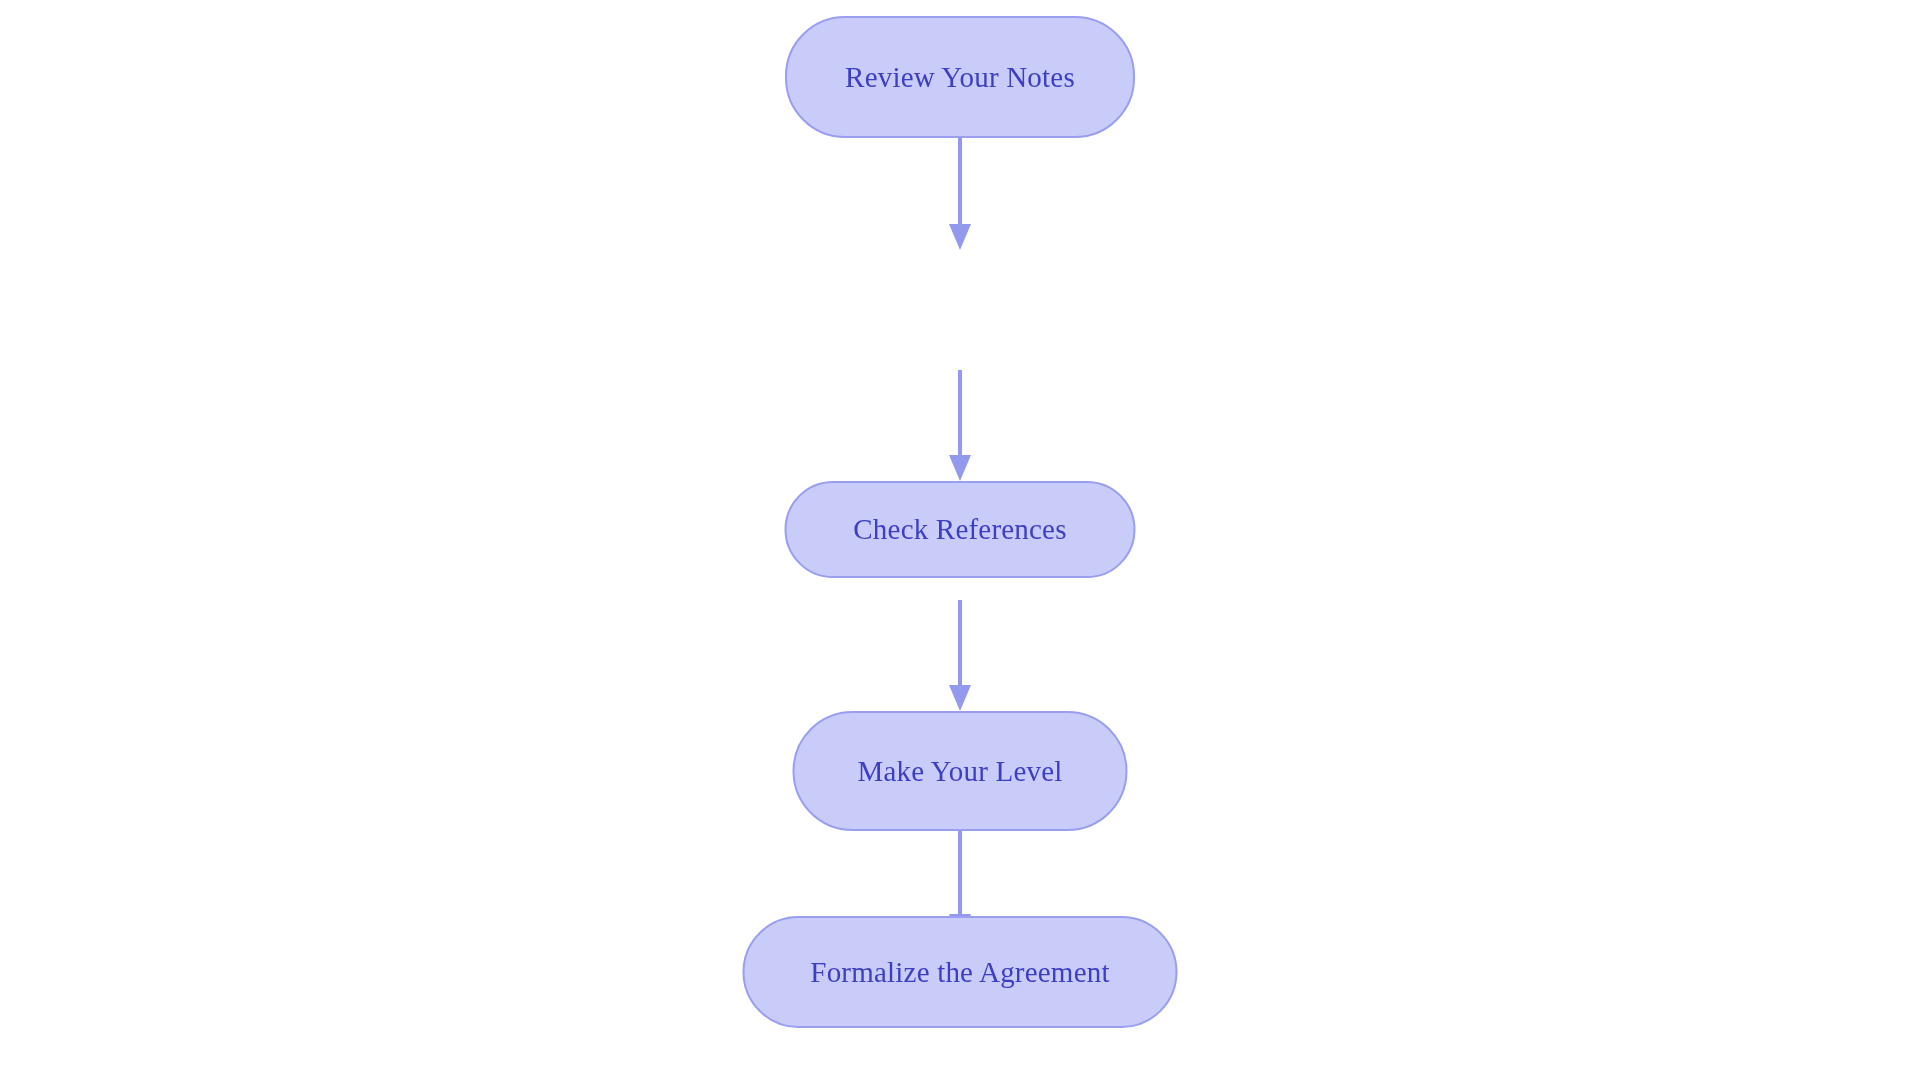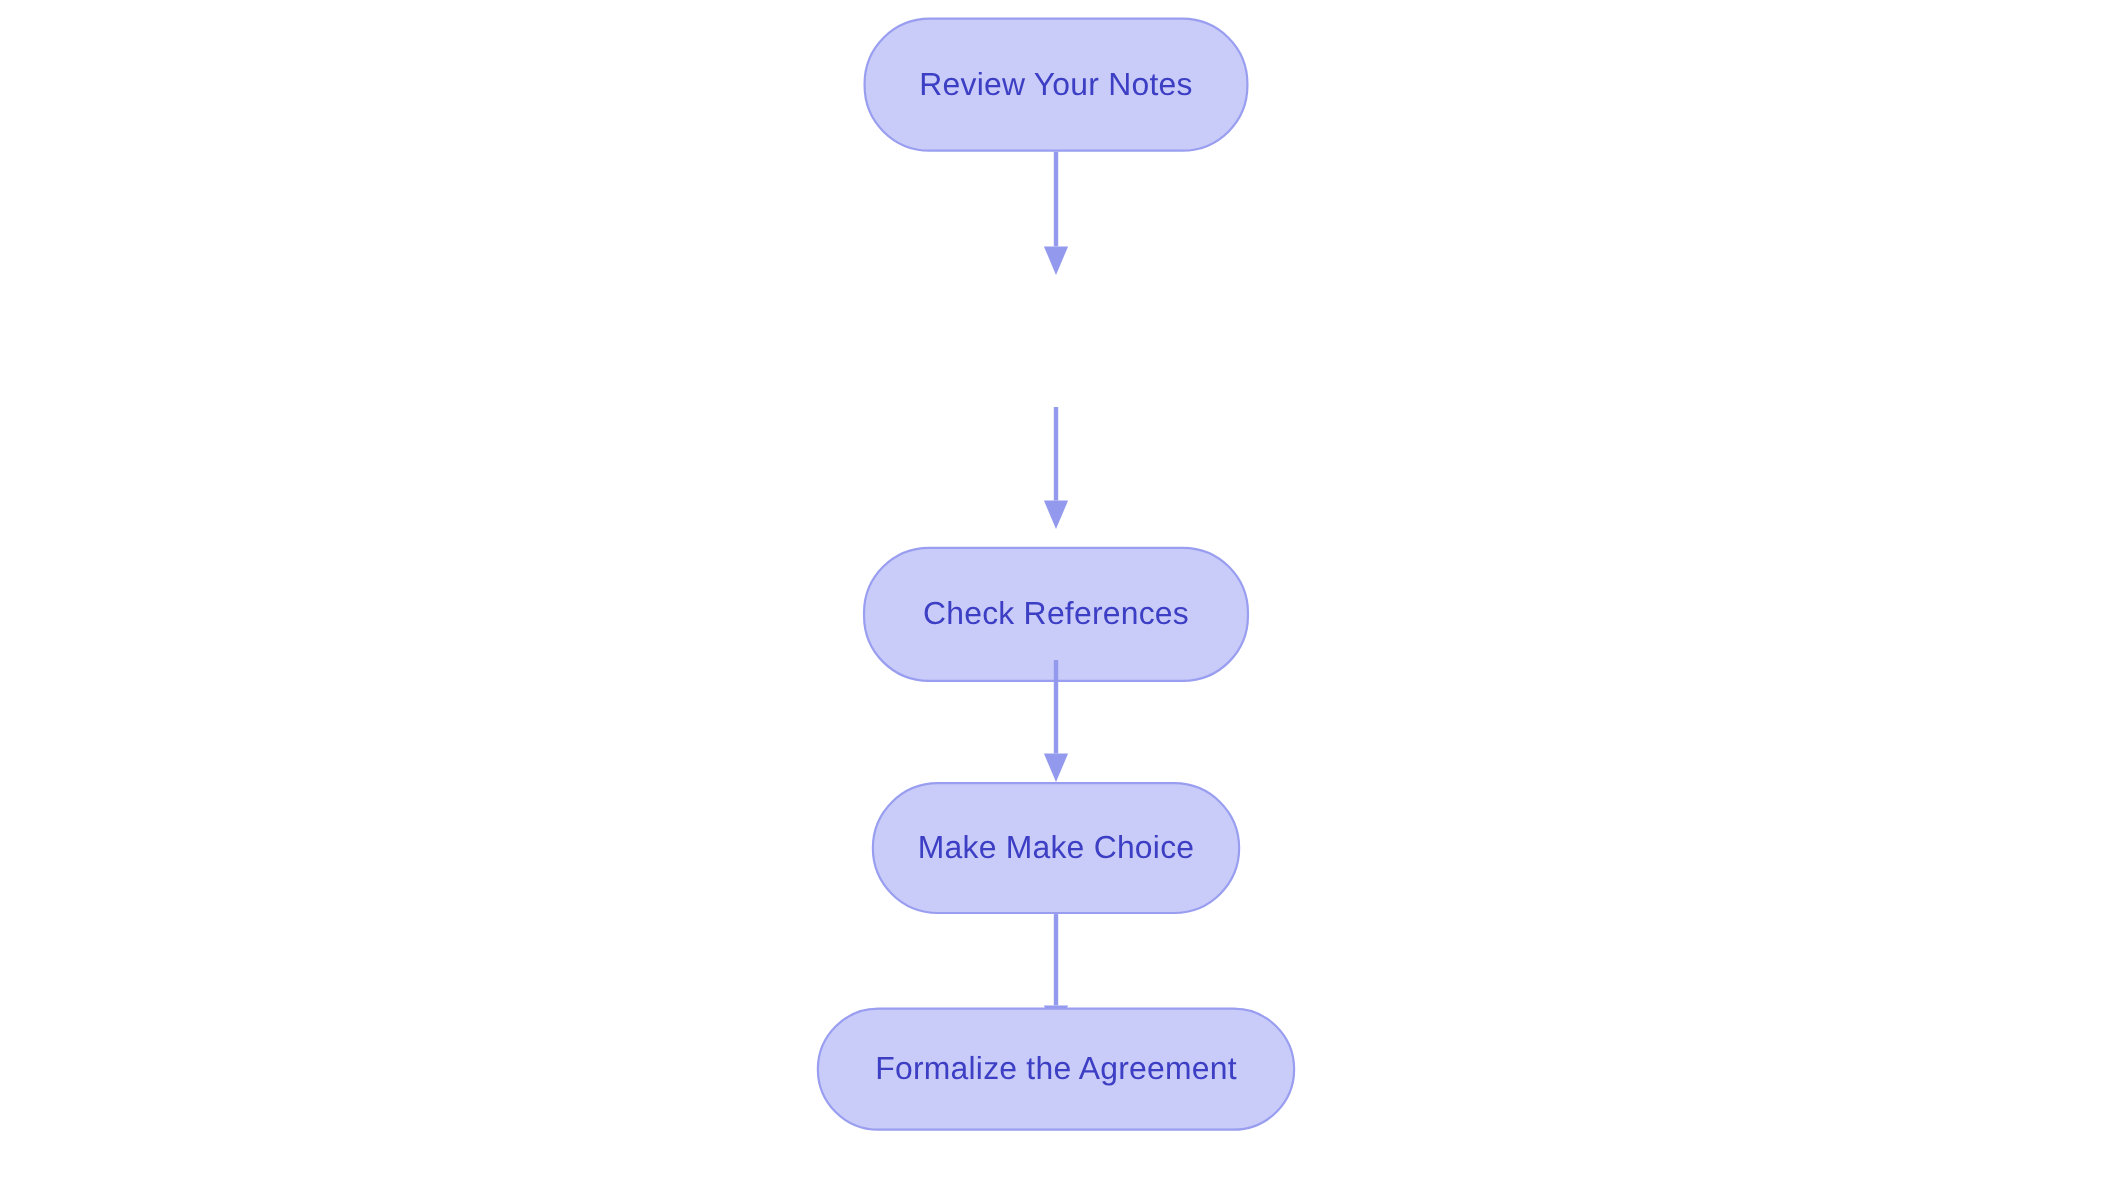--- a/index.html
+++ b/index.html
@@ -10,42 +10,42 @@
     --arrow: #9399ed;
   }
   * { margin: 0; padding: 0; box-sizing: border-box; }
   html, body { background: var(--background); }
   .canvas {
     position: relative;
     width: 1920px;
     height: 1083px;
     background: var(--background);
     overflow: hidden;
-    font-family: Liberation Sans, sans-serif;
+    font-family: Liberation Serif, serif;
   }
   .node {
     position: absolute;
     left: 50%;
     transform: translateX(-50%);
     background: var(--node-fill);
     border: 2px solid var(--node-border);
     border-radius: 60px;
     display: flex;
     align-items: center;
     justify-content: center;
   }
   .node-label {
     color: var(--node-text);
     font-size: 29px;
     letter-spacing: 0.2px;
     white-space: nowrap;
   }
   .n1 { top: 16px;  width: 350px; height: 122px; }
   .n2 { top: 250px; width: 482px; height: 120px; }
-  .n3 { top: 481px; width: 351px; height: 123px; margin-top: 16px; }
+  .n3 { top: 481px; width: 351px; height: 97px; }
   .n4 { top: 711px; width: 335px; height: 120px; }
   .n5 { top: 916px; width: 435px; height: 112px; }
   .edge {
     position: absolute;
     left: 50%;
     transform: translateX(-50%);
     width: 22px;
     display: flex;
     flex-direction: column;
     align-items: center;
@@ -90,21 +90,21 @@
   <div class="node n3">
     <span class="node-label">Check References</span>
   </div>
 
   <div class="edge e3">
     <div class="shaft"></div>
     <div class="head"></div>
   </div>
 
   <div class="node n4">
-    <span class="node-label">Make Make Choice</span>
+    <span class="node-label">Make Your Level</span>
   </div>
 
   <div class="edge e4">
     <div class="shaft"></div>
     <div class="head"></div>
   </div>
 
   <div class="node n5">
     <span class="node-label">Formalize the Agreement</span>
   </div>

